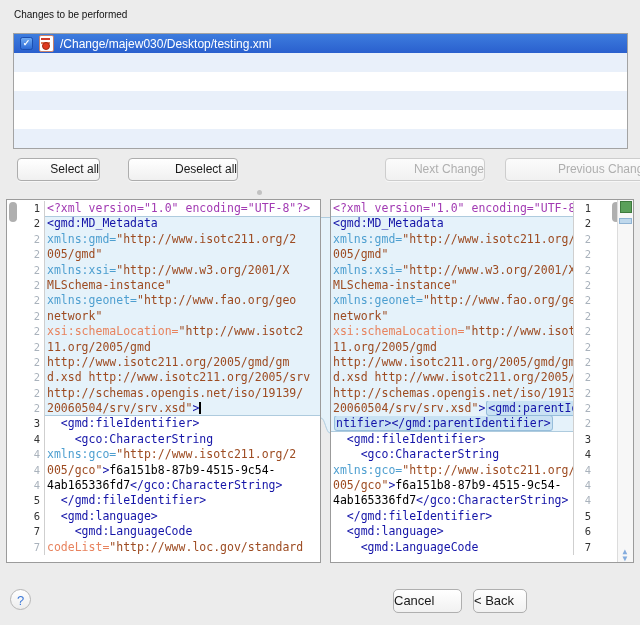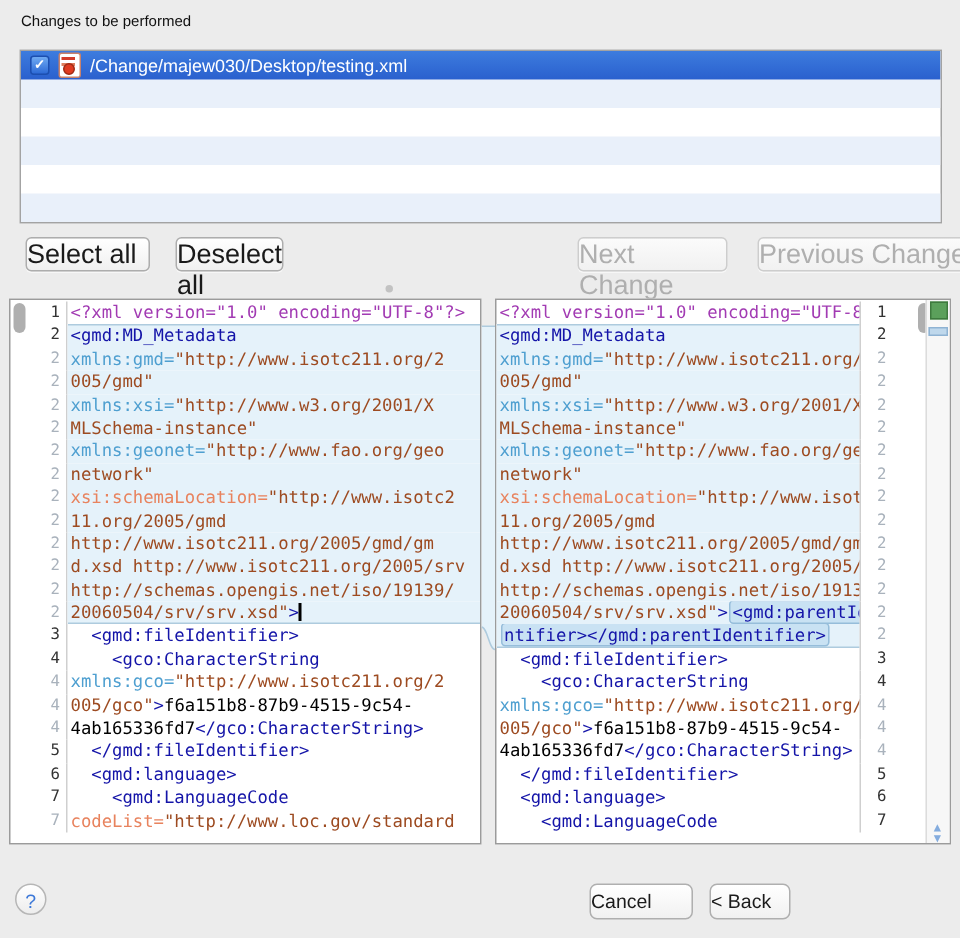--- a/index.html
+++ b/index.html
@@ -23,28 +23,28 @@
       text-align:center;font-weight:bold;}
   .ficon{width:13px;height:15px;background:#fff;border:1px solid #C9826B;
          border-radius:2px;margin-left:6px;position:relative;flex:0 0 auto;}
   .ficon:before{content:"";position:absolute;left:1px;top:2px;width:9px;height:2px;
                 background:#D23B2A;box-shadow:0 4px 0 #E08060;}
   .ficon:after{content:"";position:absolute;left:2px;bottom:1px;width:6px;height:6px;
                border-radius:50%;background:#E03B20;border:1px solid #A02A14;}
   .fpath{color:#fff;font-size:12px;margin-left:6px;white-space:nowrap;}
 
   
-  .btn{position:absolute;height:23px;border-radius:4px;font-size:18px;color:#1a1a1a;
+  .btn{position:absolute;height:23px;border-radius:4px;font-size:12px;color:#1a1a1a;
        background:linear-gradient(180deg,#FFFFFF,#F0F0F0);border:1px solid #ADADAD;
-       box-sizing:border-box;text-align:left;line-height:21px;
+       box-sizing:border-box;text-align:right;line-height:21px;
        box-shadow:0 1px 0 rgba(255,255,255,.6);}
   .btn.disabled{color:#AFAFAF;border-color:#CDCDCD;
        background:linear-gradient(180deg,#FBFBFB,#F1F1F1);}
   #btn-select-all{left:17px;top:158px;width:83px;}
-  #btn-deselect-all{left:117px;top:158px;width:72px;}
+  #btn-deselect-all{left:128px;top:158px;width:110px;}
   #btn-next-change{left:385px;top:158px;width:100px;}
   #btn-prev-change{left:505px;top:158px;width:146px;}
 
   
   .pane{position:absolute;top:199px;background:#fff;border:1px solid #9B9B9B;
         box-sizing:border-box;font-family:"DejaVu Sans Mono",monospace;
         font-size:11.5px;line-height:15.4px;}
   #pane-left{left:6px;width:315px;height:364px;}
   #pane-right{left:330px;width:304px;height:364px;}
   .lines{position:absolute;top:1px;left:0;right:0;}

